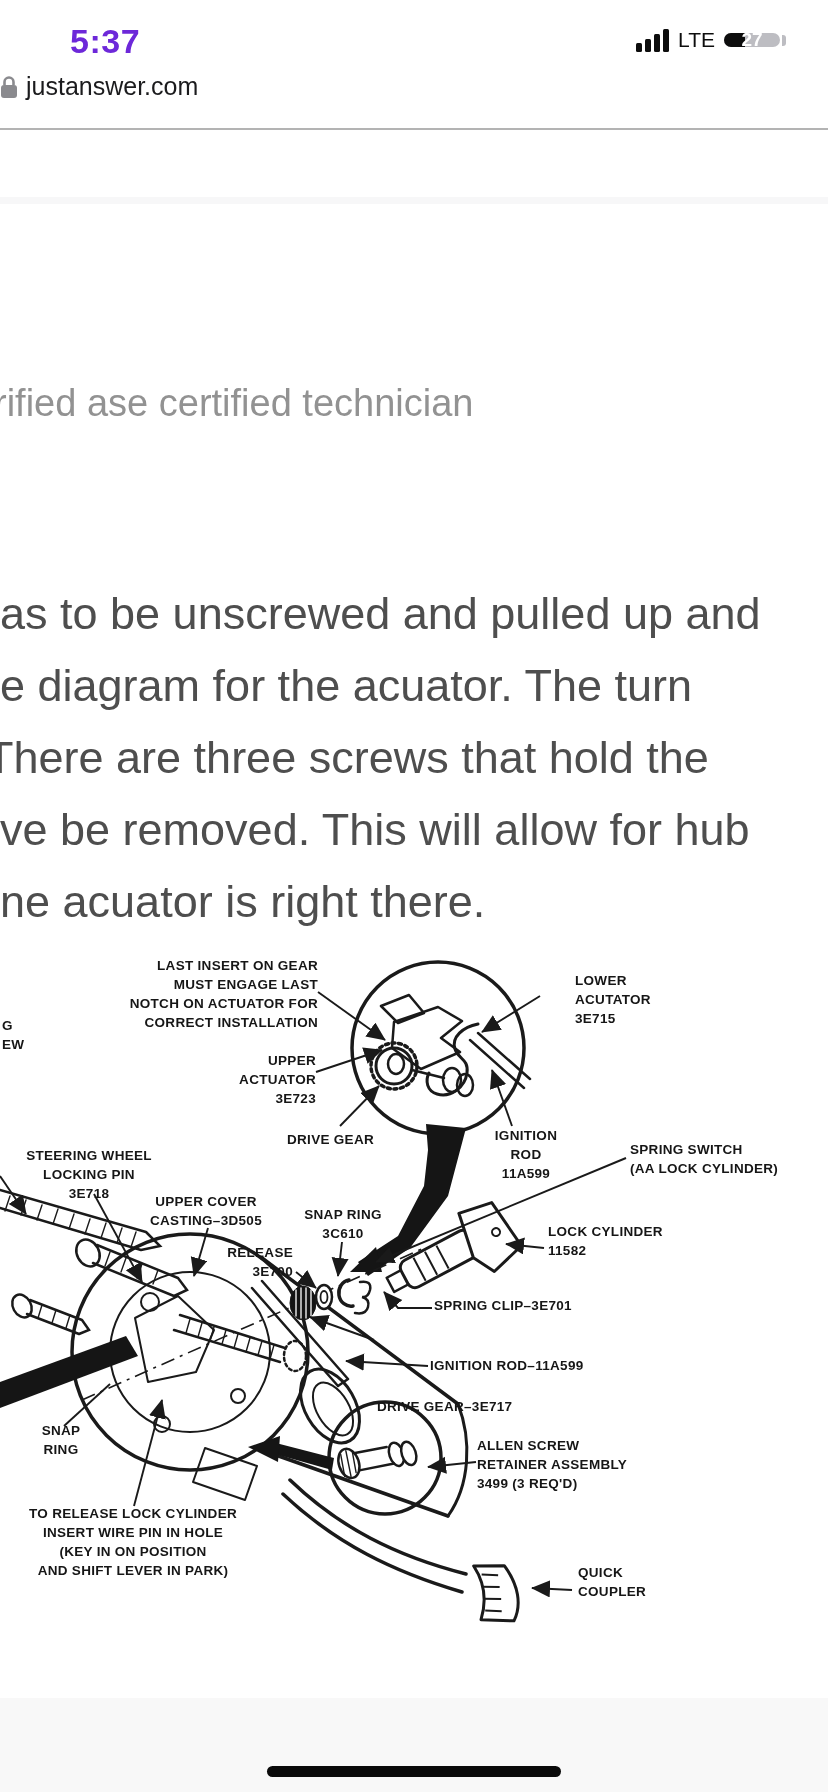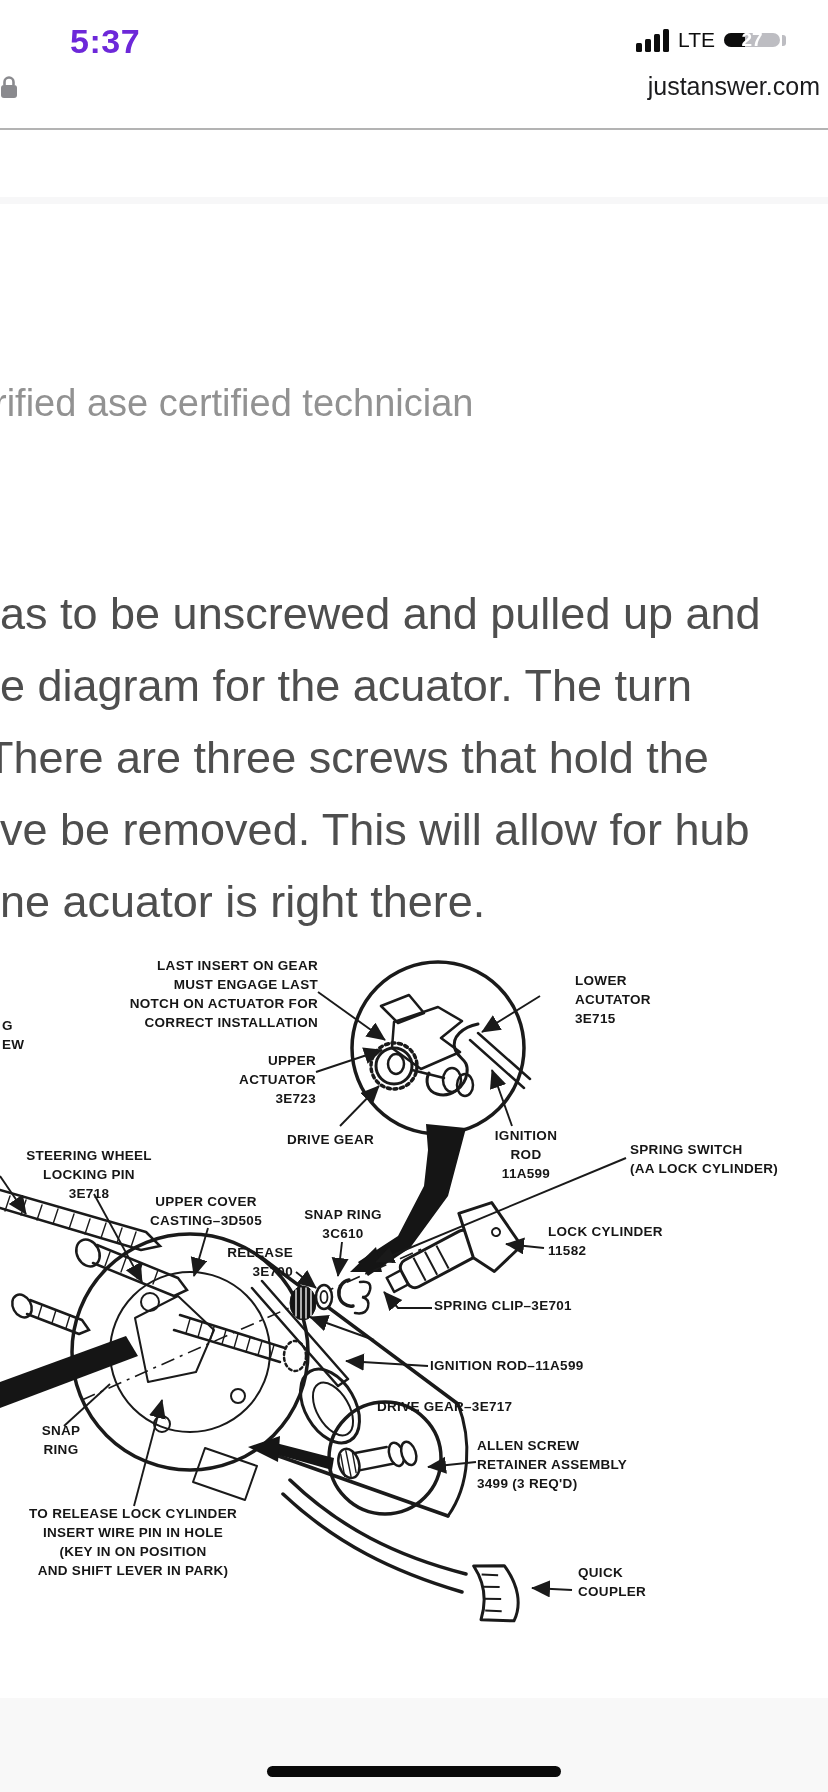--- a/index.html
+++ b/index.html
@@ -11,21 +11,21 @@
   .sbar-right{right:42px;top:28px;display:flex;align-items:center;gap:9px;}
   .sig{display:flex;align-items:flex-end;gap:3px;height:24px;}
   .sig i{display:block;width:6px;background:#0d0d0d;border-radius:1.5px;}
   .lte{font-size:21px;color:#0d0d0d;}
   .batt{position:relative;width:56px;height:14px;border-radius:8px;overflow:hidden;background:#bdbdc2;}
   .batt .fill{position:absolute;left:0;top:0;bottom:0;width:38%;background:#0d0d0d;}
   .batt .pct{position:absolute;inset:0;display:flex;align-items:center;justify-content:center;
              color:#fff;font-size:19px;font-weight:bold;}
   .nub{width:4px;height:11px;background:#bdbdc2;border-radius:0 3px 3px 0;margin-left:-7px;}
   
-  .urlwrap{left:0;top:72px;width:820px;display:flex;justify-content:space-between;align-items:center;gap:8px;}
+  .urlwrap{left:0;top:72px;width:820px;display:flex;justify-content:flex-start;align-items:center;gap:8px;}
   .url{font-size:25px;color:#1b1b1d;}
   .chrome-divider{left:0;top:128px;width:828px;height:2px;background:#b3b3b3;}
   .substrip{left:0;top:197px;width:828px;height:7px;background:#f7f7f8;}
   
   .byline{left:-6px;top:382px;font-size:38px;color:#929292;white-space:nowrap;}
   .answer{left:0;top:578px;width:828px;font-size:45px;line-height:72px;color:#4e4e4e;}
   .answer div{white-space:nowrap;}
   .answer .cut{margin-left:-14px;}
   
   svg.diag{position:absolute;left:0;top:0;width:828px;height:1792px;}

